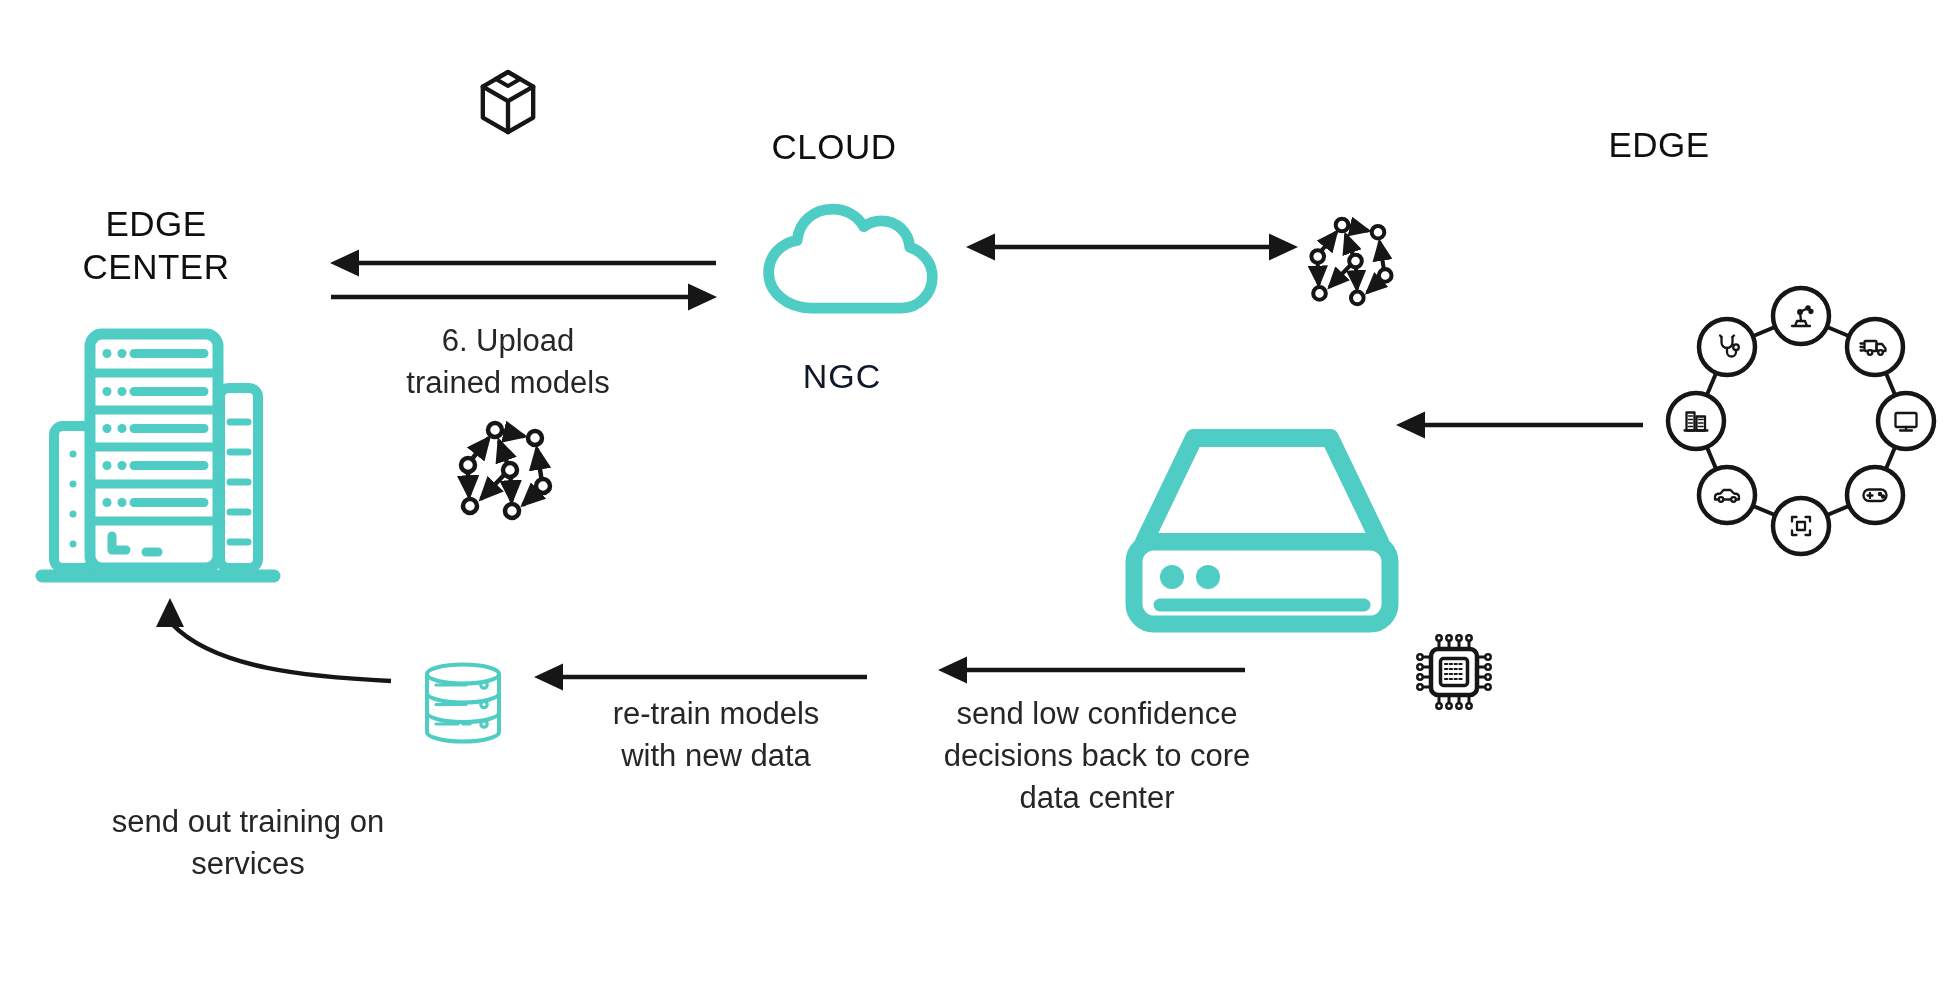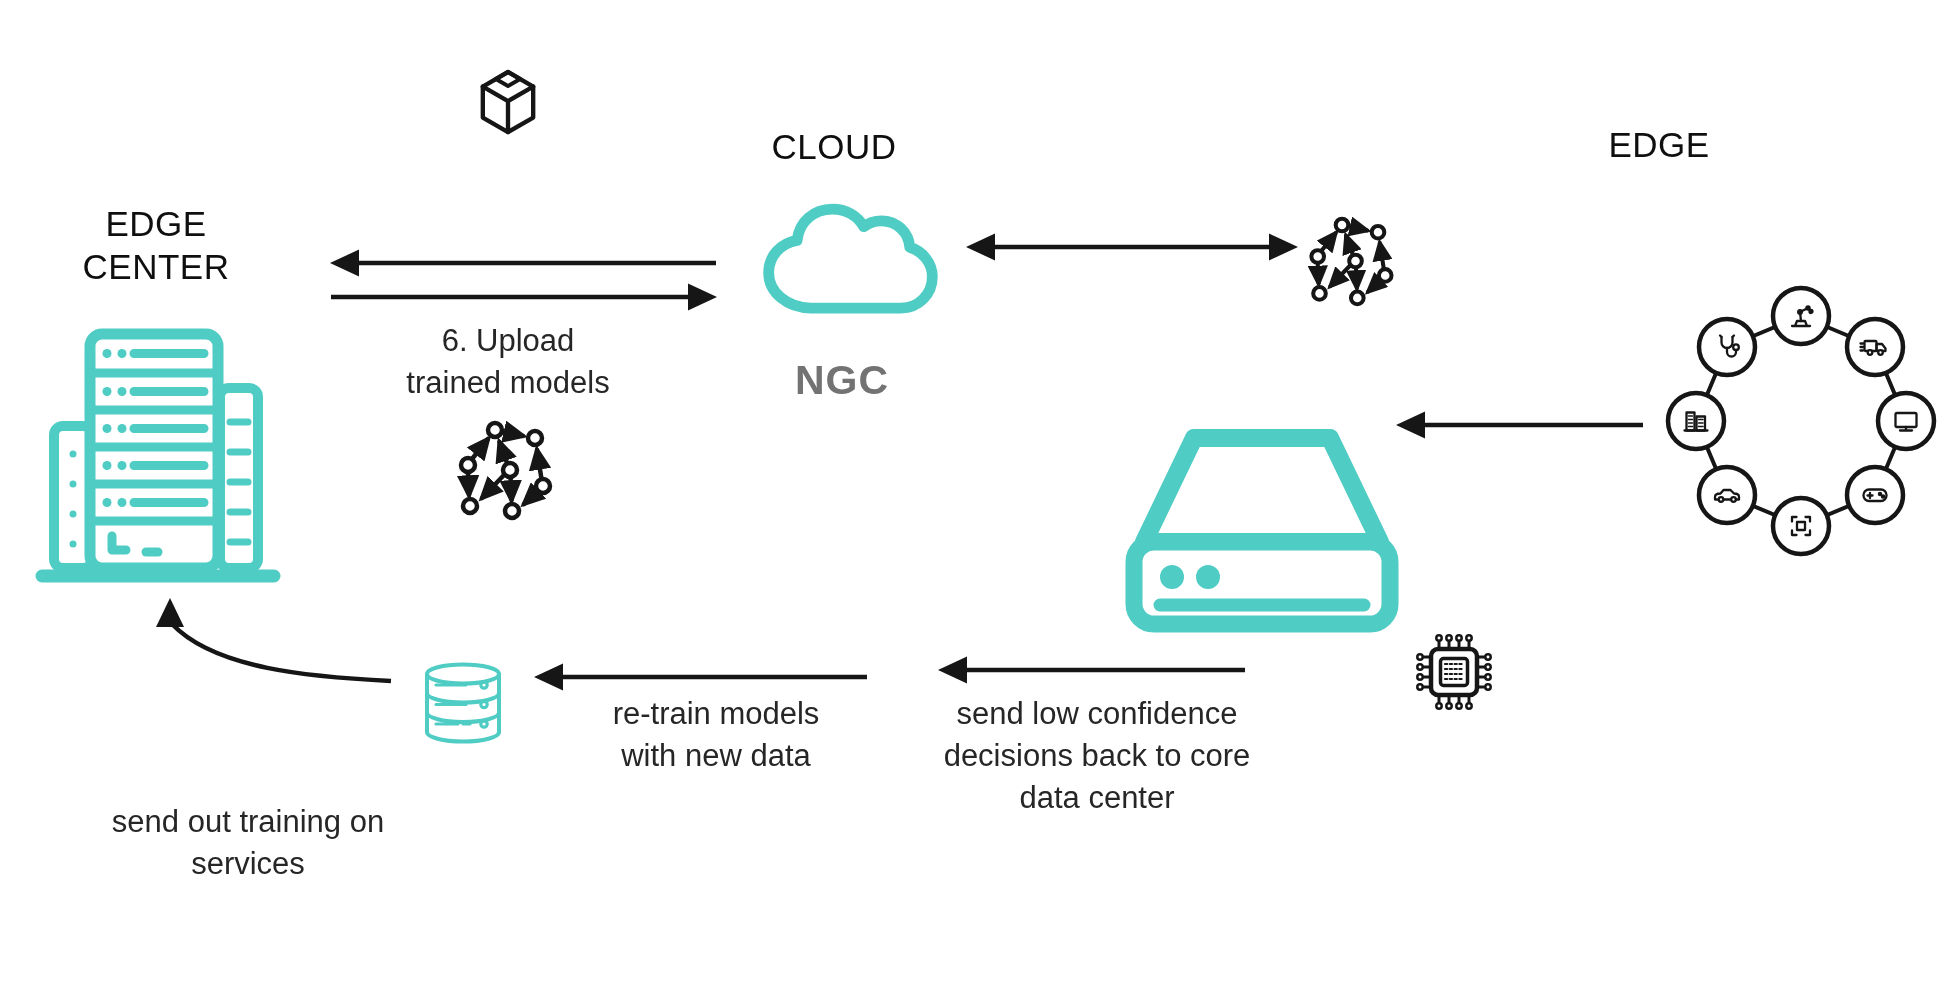--- a/index.html
+++ b/index.html
@@ -5,21 +5,21 @@
   :root { --teal:#4fccc3; --ink:#161616; }
   html,body { margin:0; padding:0; background:#ffffff; }
   .canvas {
     position:relative; width:1946px; height:1007px; background:#fff;
     font-family:"Liberation Sans", sans-serif; overflow:hidden;
   }
   .abs { position:absolute; }
   .t { position:absolute; white-space:pre-line; text-align:center; color:#262626; }
   .title { font-weight:400; font-size:35px; line-height:1.22; letter-spacing:.5px; color:#0f0f0f; }
   .body { font-size:31px; line-height:1.36; }
-  .ngc { font-size:41px; line-height:1.24; letter-spacing:1px; color:#737373;font-weight:bold; }
+  .ngc { font-size:34px; line-height:1.24; letter-spacing:1px; color:#0f172a; }
   svg { display:block; }
   .tk { stroke:var(--teal); fill:none; stroke-linecap:round; stroke-linejoin:round; }
   .tkf { stroke:var(--teal); fill:#fff; stroke-linecap:round; stroke-linejoin:round; }
   .tf { fill:var(--teal); }
   .ik { stroke:var(--ink); fill:none; stroke-linecap:round; stroke-linejoin:round; }
   .ikf { stroke:var(--ink); fill:#fff; stroke-linecap:round; stroke-linejoin:round; }
   .if { fill:var(--ink); }
   .arrow { stroke:var(--ink); stroke-width:4.5; }
   .mini { stroke:#161616; stroke-width:2.3; fill:none; stroke-linecap:round; stroke-linejoin:round; }
 </style>

